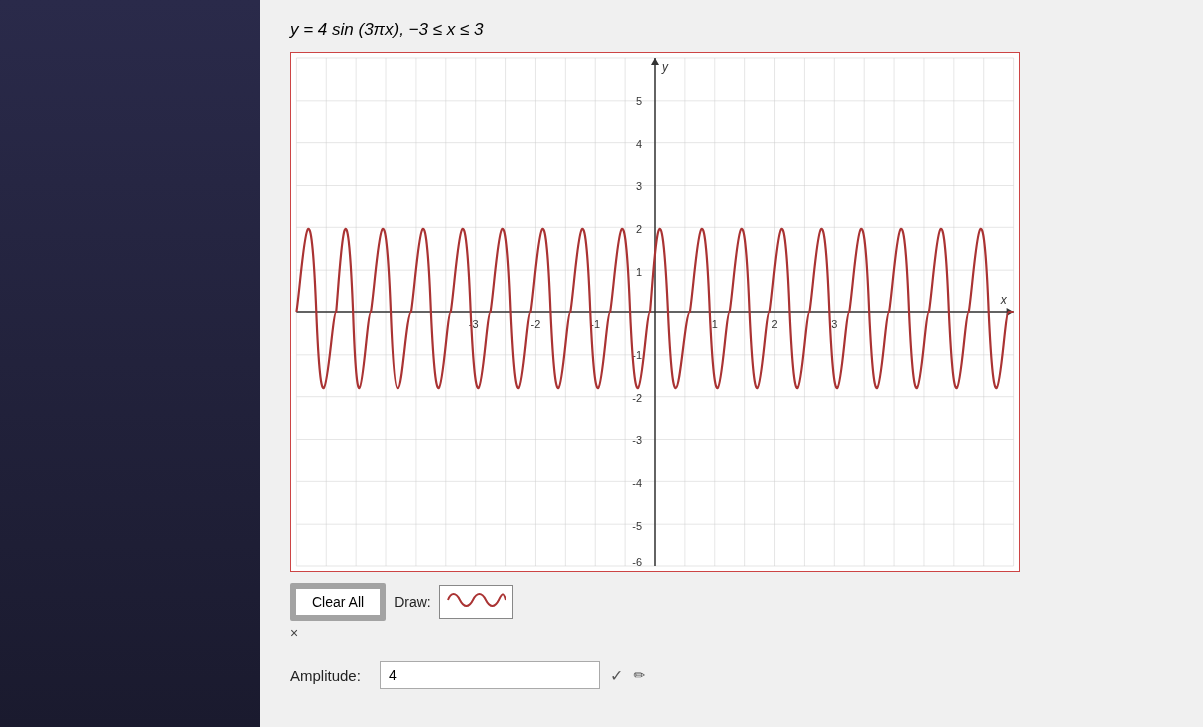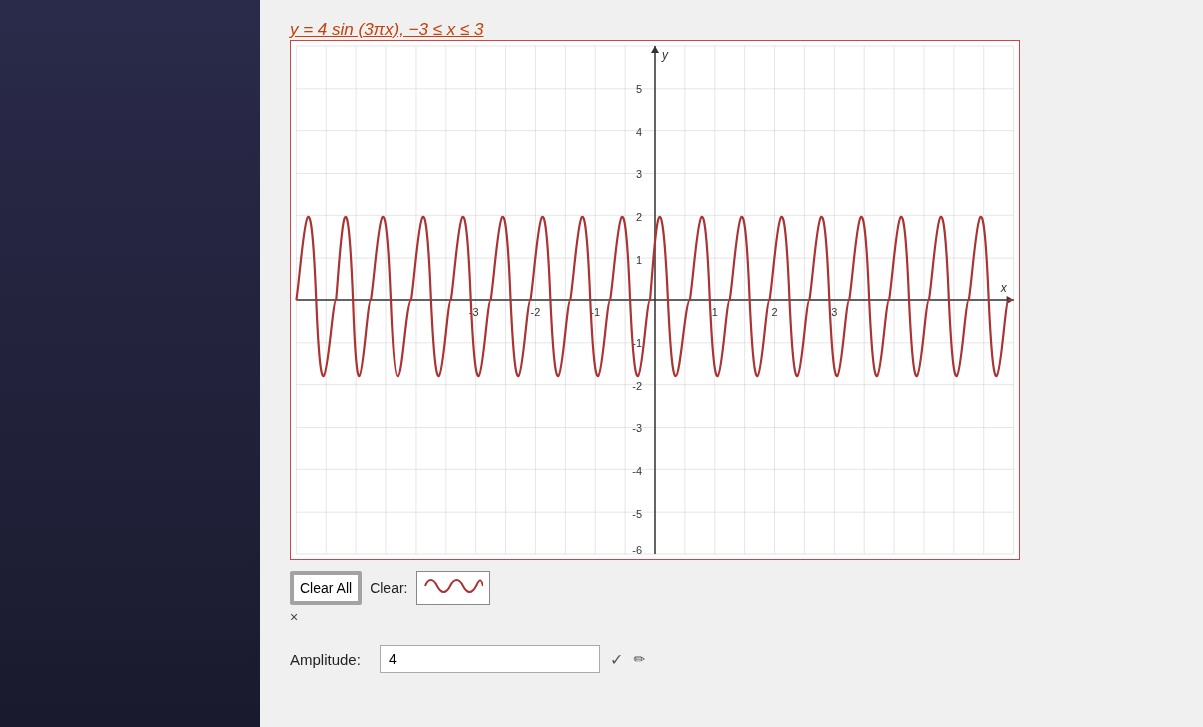--- a/index.html
+++ b/index.html
@@ -17,42 +17,42 @@
       flex-shrink: 0;
     }
     .main-content {
       flex: 1;
       background: #f0f0f0;
       padding: 20px 30px;
       overflow-y: auto;
     }
     .equation-label {
       font-size: 17px;
-      color: #c2410c;
+      color: #000000;
+      margin-bottom: 12px;
       font-style: italic;
-      text-decoration: underline;
     }
     .graph-container {
       background: white;
       border: 1.5px solid #c44;
       display: inline-block;
       position: relative;
       width: 730px;
       height: 520px;
     }
     .controls-row {
       display: flex;
       align-items: center;
       margin-top: 8px;
       gap: 8px;
     }
     .clear-all-btn {
-      border: 4px solid #a3a3a3;
+      border: 6px solid #a3a3a3;
       background: white;
-      padding: 5px 6px;
+      padding: 5px 16px;
       font-size: 14px;
       cursor: pointer;
       border-radius: 2px;
     }
     .draw-label {
       font-size: 14px;
       color: #222;
     }
     .draw-icon {
       display: inline-block;
@@ -236,21 +236,21 @@
            C 668,432 675,260 680,260
            C 685,230 693,88 700,260
            C 708,432 715,260 720,260
            L 725,260"></path>
     </svg>
   </div>
 
   
   <div class="controls-row">
     <button class="clear-all-btn">Clear All</button>
-    <span class="draw-label">Clear:</span>
+    <span class="draw-label">Draw:</span>
     <span class="draw-icon">
       <svg width="60" height="24" viewBox="0 0 60 24">
         <path d="M2,12 C5,4 10,4 14,12 C18,20 23,20 27,12 C31,4 36,4 40,12 C44,20 49,20 53,12 C57,4 58,5 60,12" fill="none" stroke="#a33" stroke-width="2"></path>
       </svg>
     </span>
   </div>
   <div style="margin-top:4px;">
     <span class="x-close">×</span>
   </div>
 

